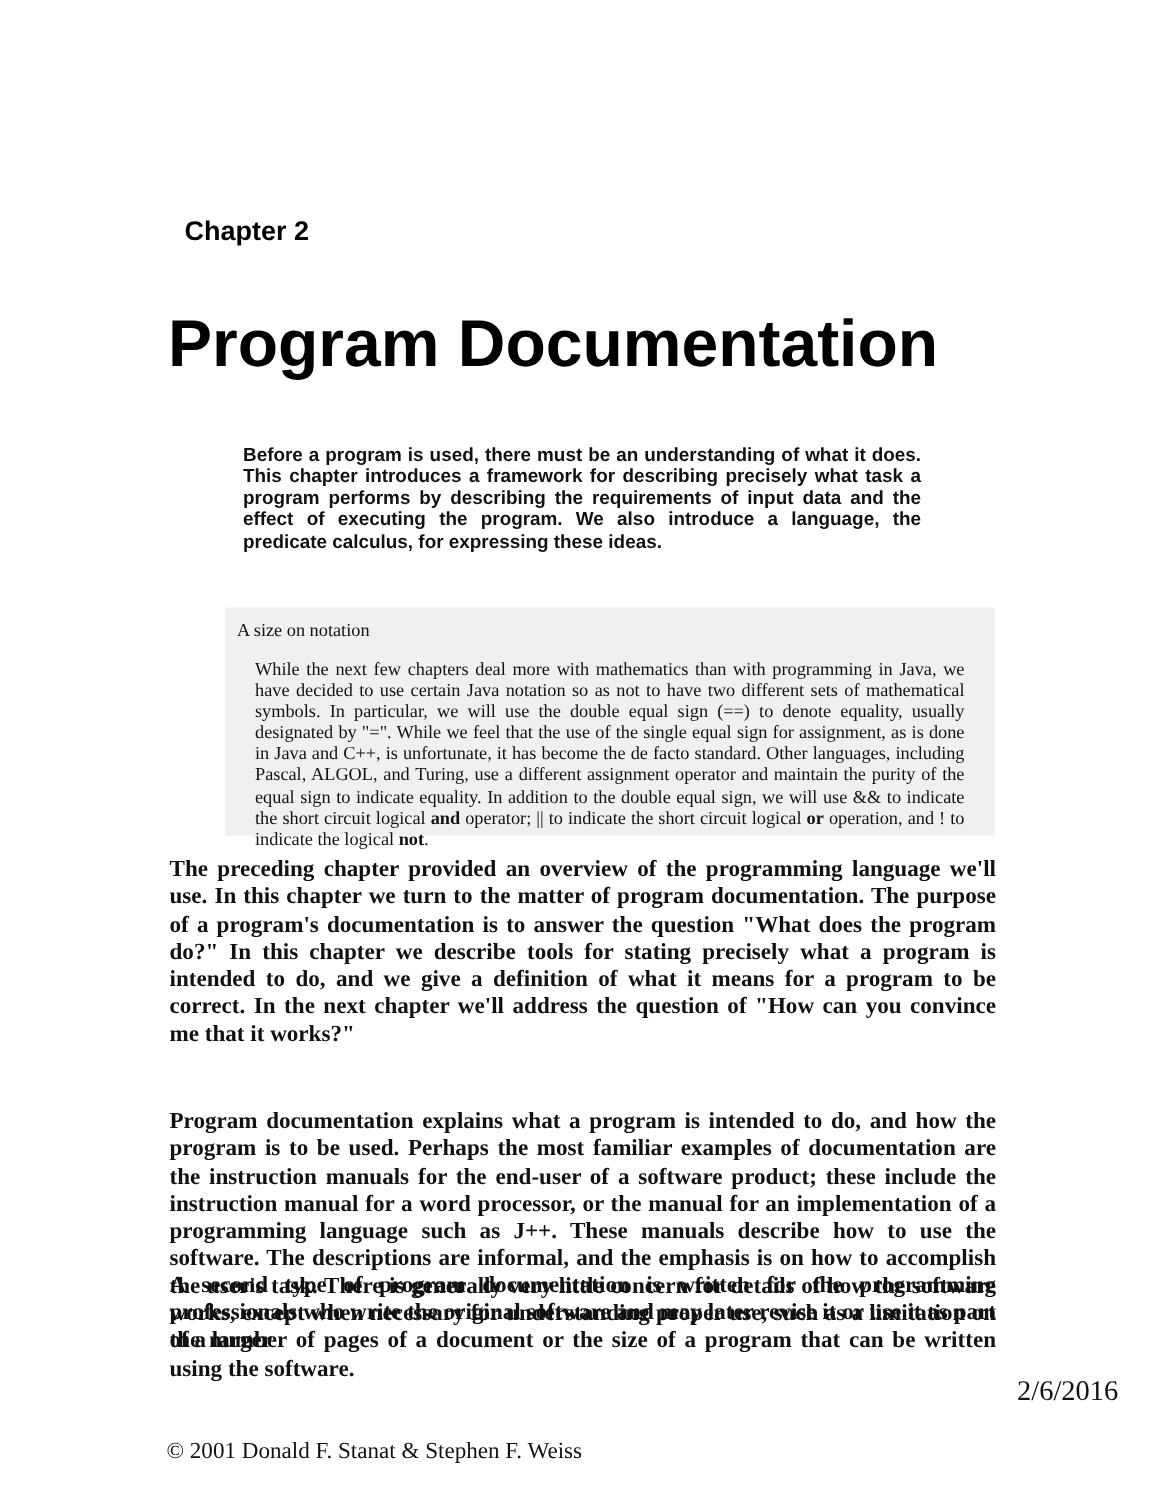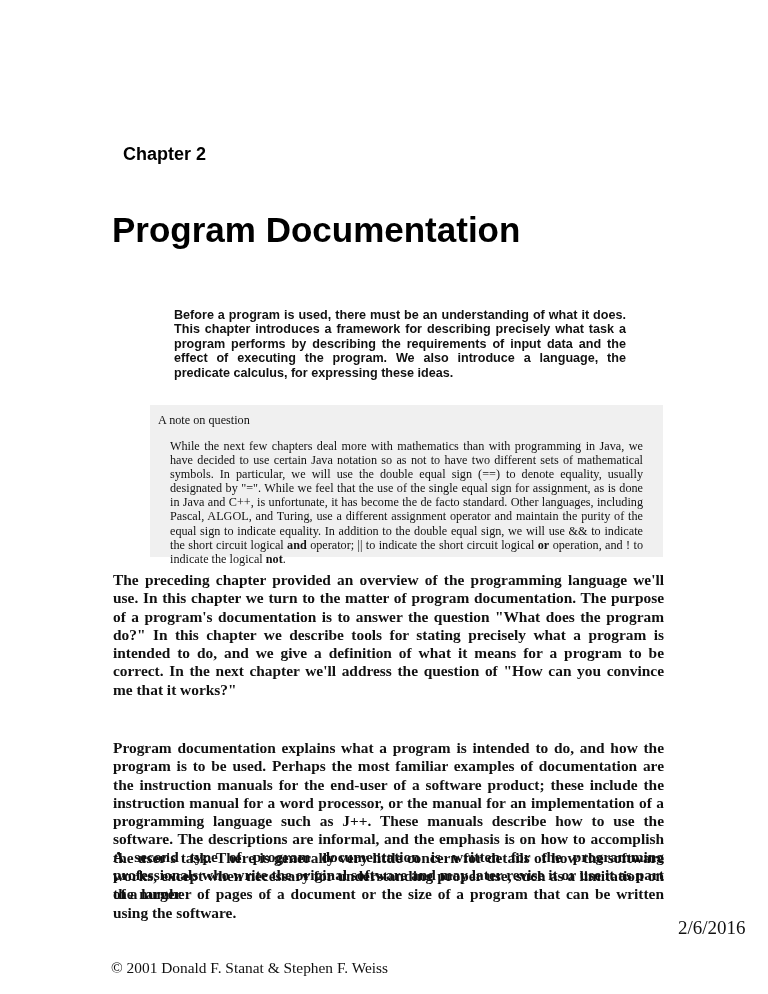--- a/index.html
+++ b/index.html
@@ -23,38 +23,38 @@
       font-size: 18px;
       line-height: 22px;
       margin: 0;
     }
     .chapter-title {
       position: absolute;
       left: 112px;
       top: 207px;
       font-family: "Liberation Sans", sans-serif;
       font-weight: bold;
-      font-size: 35px;
+      font-size: 44px;
       line-height: 46px;
       margin: 0;
       letter-spacing: 0px;
       text-align: center;
     }
     .abstract {
       position: absolute;
       left: 158px;
       top: 292px;
       width: 452px;
       font-family: "Liberation Sans", sans-serif;
       font-weight: bold;
       font-size: 12.6px;
       line-height: 14.4px;
       text-align: justify;
       color: #111111;
-      margin: 16px;
+      margin: 4px;
     }
     .note-box {
       position: absolute;
       left: 150px;
       top: 405px;
       width: 513px;
       height: 152px;
       background: #f0f0f0;
       box-sizing: border-box;
       padding: 8px 8px 0 8px;
@@ -115,21 +115,21 @@
 </head>
 <body>
 
 <h2 class="chapter-label">Chapter 2</h2>
 
 <h1 class="chapter-title">Program Documentation</h1>
 
 <p class="abstract">Before a program is used, there must be an understanding of what it does. This chapter introduces a framework for describing precisely what task a program performs by describing the requirements of input data and the effect of executing the program. We also introduce a language, the predicate calculus, for expressing these ideas.</p>
 
 <div class="note-box">
-  <p class="note-title">A note on question</p>
+  <p class="note-title">A size on notation</p>
   <p class="note-body"><span>While the next few chapters deal more with mathematics than with programming in Java, we have decided to use certain Java notation so as not to have two different sets of mathematical symbols. In particular, we will use the double equal sign (==) to denote equality, usually designated by "=". While we feel that the use of the single equal sign for assignment, as is done in Java and C++, is unfortunate, it has become the de facto standard.  Other languages, including Pascal, ALGOL, and Turing, use a different assignment operator and maintain the purity of the equal sign to indicate equality.  In addition to the double equal sign, we will use &amp;&amp; to indicate the short circuit logical </span><b>and</b><span> operator; || to indicate the short circuit logical </span><b>or</b><span> operation, and ! to indicate the logical </span><b>not</b><span>.</span></p>
 </div>
 
 <p class="body-para para-1">The preceding chapter provided an overview of the programming language we'll use. In this chapter we turn to the matter of program documentation. The purpose of a program's documentation is to answer the question "What does the program do?" In this chapter we describe tools for stating precisely what a program is intended to do, and we give a definition of what it means for a program to be correct.  In the next chapter we'll address the question of "How can you convince me that it works?"</p>
 <p class="body-para para-2">Program documentation explains what a program is intended to do, and how the program is to be used. Perhaps the most familiar examples of documentation are the instruction manuals for the end-user of a software product; these include the instruction manual for a word processor, or the manual for an implementation of a programming language such as J++. These manuals describe how to use the software. The descriptions are informal, and the emphasis is on how to accomplish the user's task. There is generally very little concern for details of how the software works, except when necessary for understanding proper use, such as a limitation on the number of pages of a document or the size of a program that can be written using the software.</p>
 <p class="body-para para-3">A second type of program documentation is written for the programming professionals who write the original software and may later revise it or use it as part of a larger</p>
 
 <div class="footer-left">© 2001 Donald F. Stanat &amp; Stephen F. Weiss</div>
 <div class="footer-right">2/6/2016</div>
 

